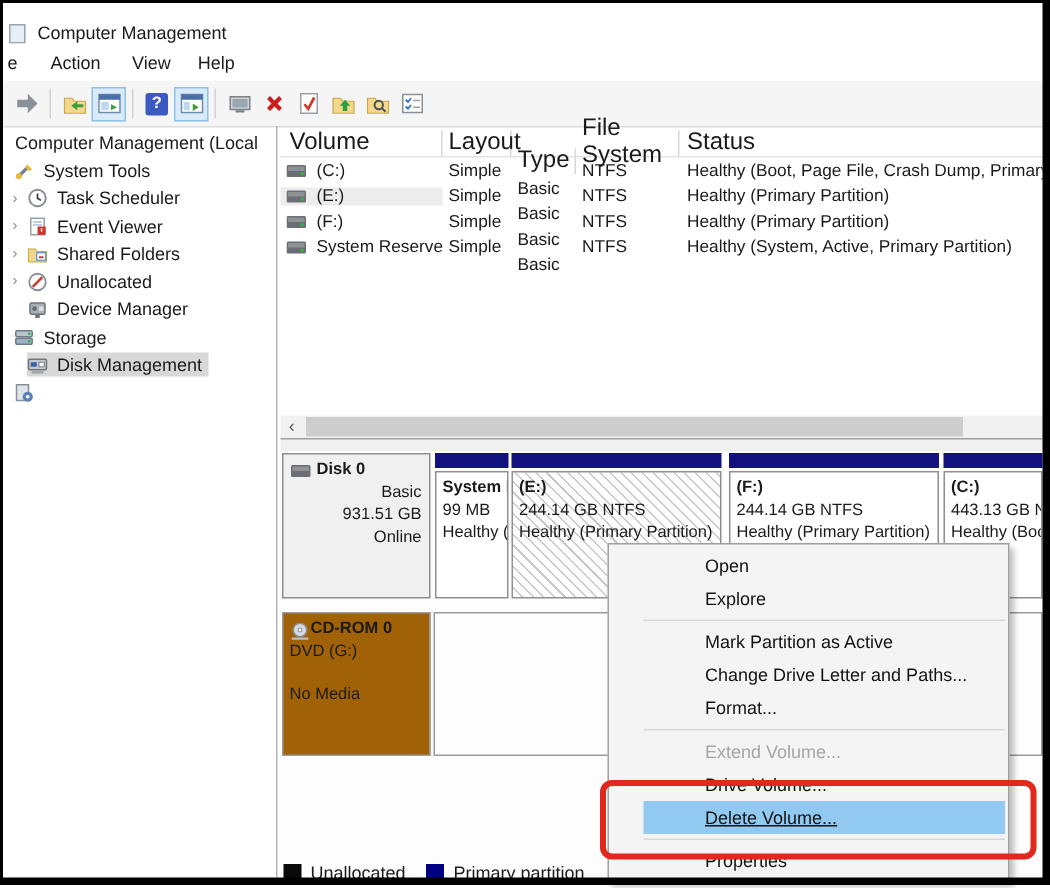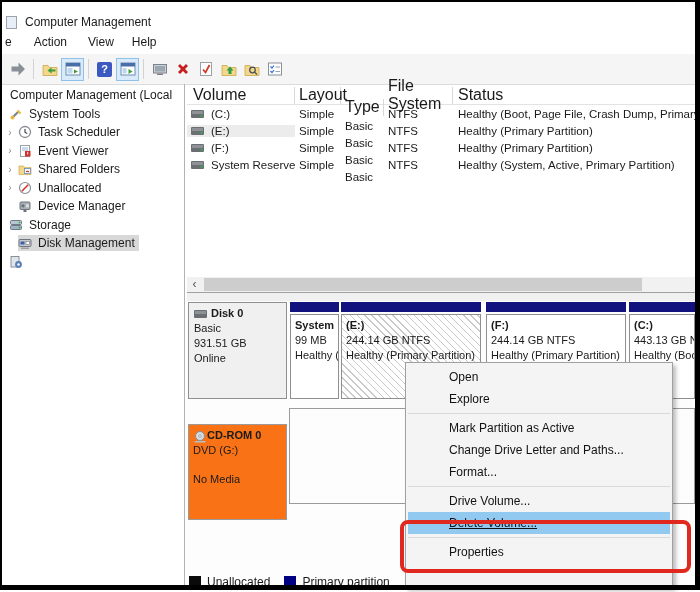--- a/index.html
+++ b/index.html
@@ -59,43 +59,43 @@
   .dicon{width:14px;height:10px;flex:0 0 auto;}
 
   
   .hscroll{position:absolute;left:187px;top:277px;width:508px;height:15px;background:#f1f1f1;display:flex;align-items:center;z-index:1;}
   .harrow{width:15px;text-align:center;color:#555;font-size:12px;line-height:15px;}
   .hthumb{height:13px;width:438px;background:#cdcdcd;margin-left:2px;}
   .splitterbar{position:absolute;left:187px;top:292px;width:508px;height:9px;background:#f0f0f0;border-top:1px solid #a0a0a0;z-index:1;}
 
   
   .graph{position:absolute;left:185px;top:301px;width:510px;height:284px;background:#fdfdfd;z-index:1;}
-  .dhead{position:absolute;left:3px;top:1px;width:99px;height:97px;background:#f0f0f0;border:1px solid #8f8f8f;padding:3px 5px;font-size:11px;line-height:15px;}
+  .dhead{position:absolute;left:3px;top:1px;width:99px;height:97px;background:#f0f0f0;border:1px solid #8f8f8f;padding:3px 5px;font-size:11px;line-height:15px;text-align:right;}
   .dhead .dname{font-weight:bold;display:flex;align-items:center;}
   .dhead .dname .dicon{margin-right:3px;}
   .part{position:absolute;top:1px;height:97px;}
   .p-sys{left:105px;width:49px;} .p-e{left:156px;width:140px;} .p-f{left:301px;width:140px;} .p-c{left:444px;width:66px;}
   .pbar{height:10px;background:#12127e;}
   .pbox{position:absolute;top:12px;left:0;right:0;bottom:0;background:#fff;border:1px solid #8f8f8f;padding:3px 4px;overflow:hidden;font-size:11px;line-height:15px;white-space:nowrap;}
   .p-e .pbox{background-color:#fff;background-image:repeating-linear-gradient(45deg,rgba(0,0,0,0) 0 4px,#c9c9c9 4px 5px);}
   .pname{font-weight:bold;}
-  .cdhead{position:absolute;left:3px;top:123px;width:99px;height:96px;background:#f97316;border:1px solid #9a9a9a;padding:3px 4px;font-size:11px;line-height:15px;}
+  .cdhead{position:absolute;left:3px;top:107px;width:99px;height:96px;background:#a16207;border:1px solid #9a9a9a;padding:3px 4px;font-size:11px;line-height:15px;}
   .cdname{font-weight:bold;display:flex;align-items:center;}
   .cdmedia{position:absolute;left:104px;top:107px;width:406px;height:96px;background:#fdfdfd;border:1px solid #9a9a9a;}
   .nomedia{margin-top:14px;}
 
   
   .legend{position:absolute;left:189px;top:575px;display:flex;align-items:center;font-size:12px;z-index:1;}
   .swatch{width:12px;height:12px;flex:0 0 auto;}
   .sw-un{background:#0a0a0a;}
   .sw-pp{background:#000082;margin-left:14px;}
   .legend .llabel{margin-left:6px;white-space:nowrap;}
 
   
-  .ctx{position:absolute;left:405px;top:362px;width:268px;height:226px;background:#f4f4f4;border:1px solid #a0a0a0;box-shadow:3px 3px 4px rgba(0,0,0,0.25);z-index:20;padding-top:3px;}
+  .ctx{position:absolute;left:405px;top:362px;width:268px;height:226px;background:#f4f4f4;border:1px solid #a0a0a0;box-shadow:3px 3px 4px rgba(0,0,0,0.25);z-index:20;padding-top:3px;padding-left:21px;}
   .ci{height:22px;line-height:22px;padding-left:43px;font-size:12px;color:#121212;white-space:nowrap;}
   .ci.dis{color:#a6a6a6;}
   .ci.hl{background:#91c9f1;margin:0 2px;padding-left:41px;text-decoration:underline;}
   .csep{height:1px;background:#d9d9d9;margin:3px 2px;}
 
   
   .red-annot{position:absolute;left:400px;top:520px;width:291px;height:53px;border:4px solid #e0281e;border-radius:8px;z-index:30;}
 
   svg{display:block;}
 </style>
@@ -477,20 +477,21 @@
   </div>
 
   <div class="ctx">
     <div class="ci">Open</div>
     <div class="ci">Explore</div>
     <div class="csep"></div>
     <div class="ci">Mark Partition as Active</div>
     <div class="ci">Change Drive Letter and Paths...</div>
     <div class="ci">Format...</div>
     <div class="csep"></div>
+    <div class="ci dis">Extend Volume...</div>
     <div class="ci">Drive Volume...</div>
     <div class="ci hl">Delete Volume...</div>
     <div class="csep"></div>
     <div class="ci">Properties</div>
   </div>
 
   <div class="red-annot"></div>
 
   <div class="frame" id="f-top"></div>
   <div class="frame" id="f-left"></div>

